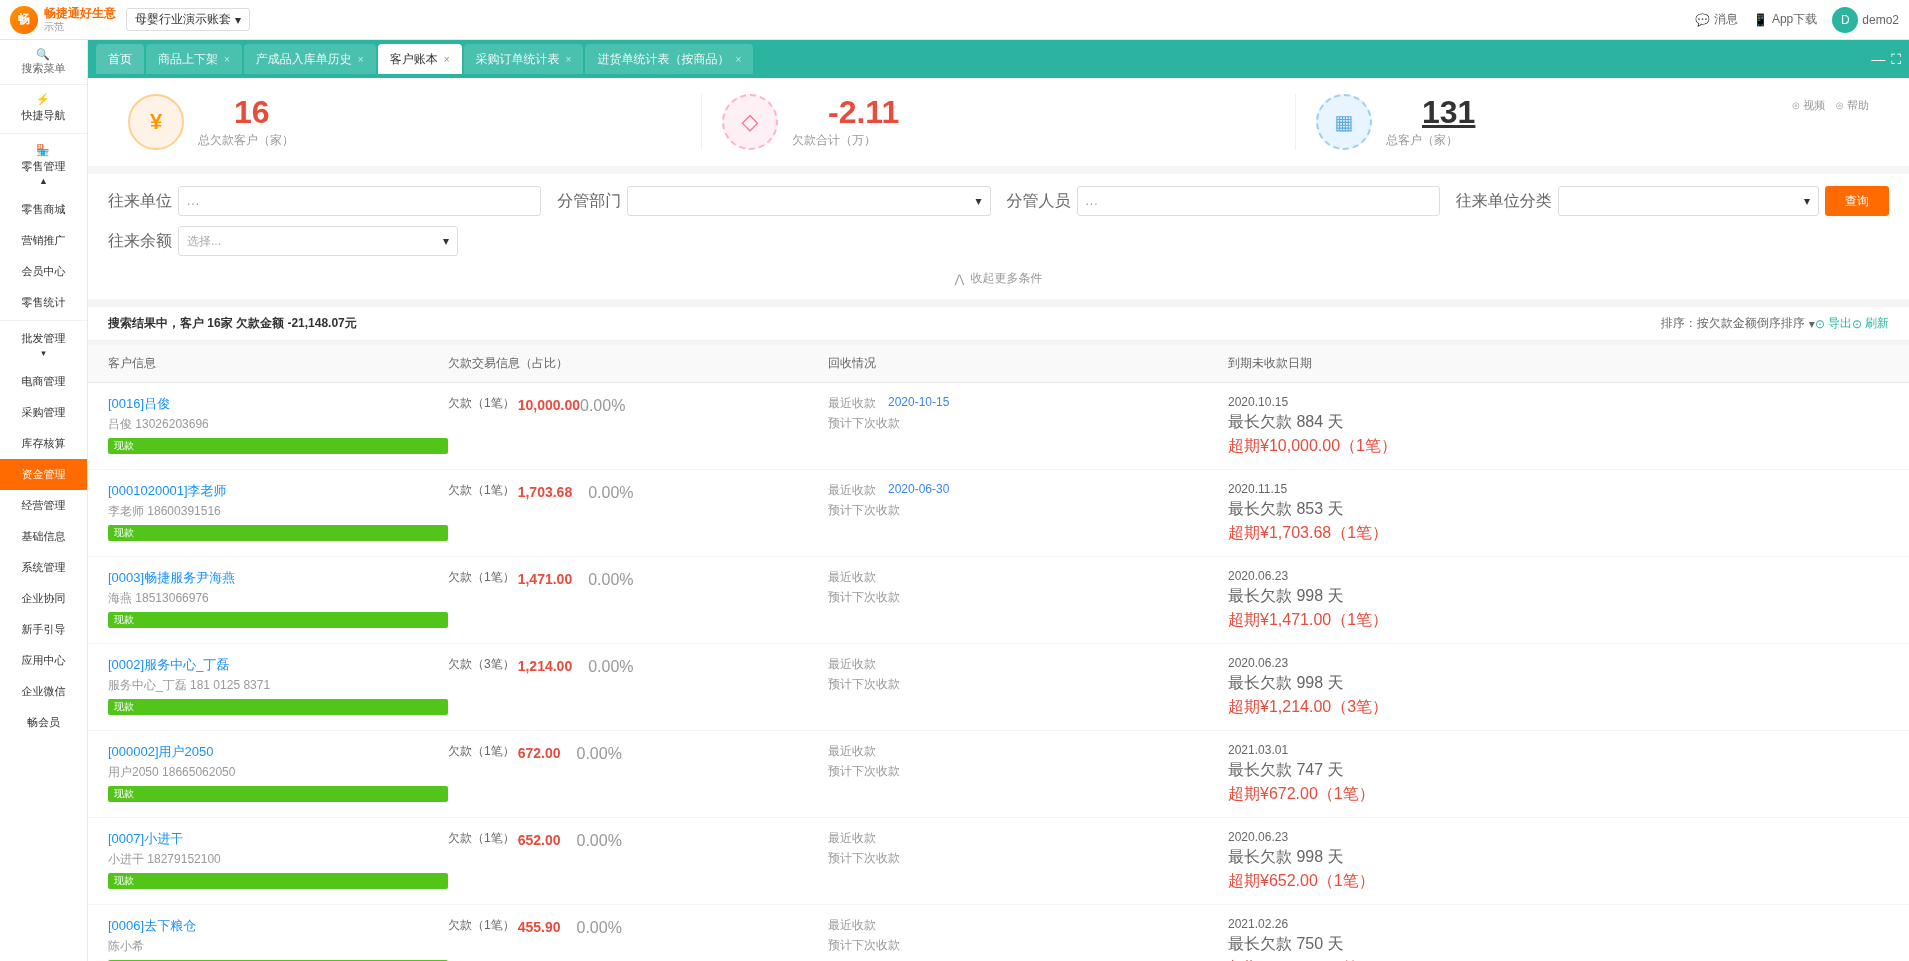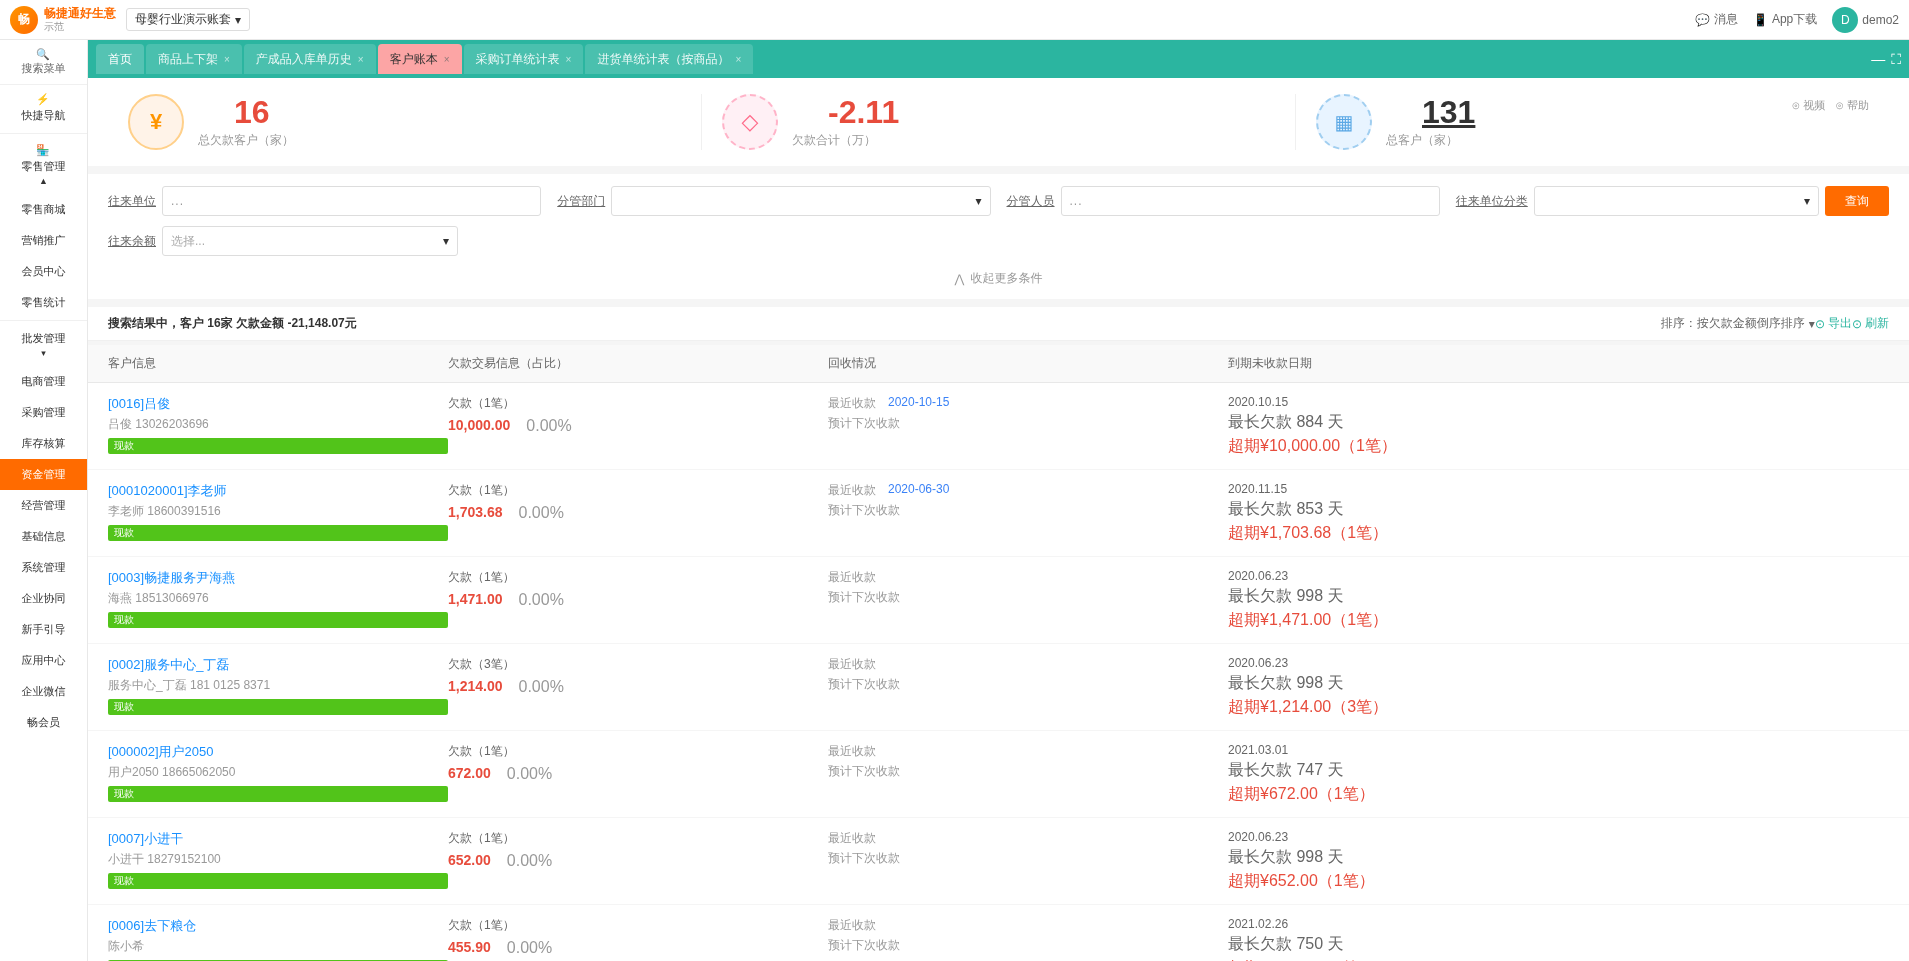--- a/index.html
+++ b/index.html
@@ -26,21 +26,21 @@
     .sidebar-divider { height: 1px; background: #f0f0f0; margin: 2px 0; }
     
     
     .content-area { flex: 1; display: flex; flex-direction: column; overflow: hidden; }
     
     
     .tab-bar { height: 38px; background: #2bb5a0; display: flex; align-items: center; padding: 0 8px; gap: 2px; position: relative; }
     .tab { height: 30px; padding: 0 12px; border-radius: 4px 4px 0 0; display: flex; align-items: center; gap: 6px; font-size: 12px; cursor: pointer; white-space: nowrap; }
     .tab.home { background: rgba(255,255,255,0.2); color: white; }
     .tab.inactive { background: rgba(255,255,255,0.15); color: rgba(255,255,255,0.9); }
-    .tab.active { background: #fca5a5; color: #333; }
+    .tab.active { background: #ffffff; color: #333; }
     .tab-close { font-size: 10px; cursor: pointer; opacity: 0.7; }
     .tab-bar-actions { margin-left: auto; display: flex; align-items: center; gap: 6px; color: white; font-size: 16px; cursor: pointer; }
     
     
     .page-content { flex: 1; overflow-y: auto; background: #f5f5f5; }
     
     
     .stats-row { background: #fff; padding: 16px 20px; display: flex; align-items: center; margin-bottom: 8px; }
     .stat-card { display: flex; align-items: center; gap: 14px; flex: 1; padding: 0 20px; }
     .stat-card:not(:last-child) { border-right: 1px solid #f0f0f0; }
@@ -52,21 +52,21 @@
     .stat-number { font-size: 32px; font-weight: bold; line-height: 1; margin-left: 36px; }
     .stat-number.red { color: #e74c3c; }
     .stat-number.black { color: #333; font-weight: 900; text-decoration: underline; }
     .stat-label { font-size: 12px; color: #999; margin-top: 4px; }
     .stat-help { margin-left: auto; display: flex; gap: 10px; font-size: 11px; color: #999; cursor: pointer; align-self: flex-start; padding-top: 4px; }
     
     
     .filter-area { background: #fff; padding: 12px 20px; margin-bottom: 8px; }
     .filter-row { display: flex; align-items: center; gap: 16px; margin-bottom: 10px; }
     .filter-item { display: flex; align-items: center; gap: 6px; flex: 1; }
-    .filter-label { font-size: 12px; color: #666; white-space: nowrap; text-decoration: underline; }
+    .filter-label { font-size: 16px; color: #666; white-space: nowrap; }
     .filter-input { flex: 1; height: 30px; border: 1px solid #ddd; border-radius: 3px; padding: 0 8px; font-size: 12px; display: flex; align-items: center; justify-content: space-between; cursor: pointer; }
     .filter-input .dots { color: #999; letter-spacing: 1px; }
     .filter-select { flex: 1; height: 30px; border: 1px solid #ddd; border-radius: 3px; padding: 0 8px; font-size: 12px; display: flex; align-items: center; justify-content: space-between; cursor: pointer; background: #fff; }
     .filter-select .placeholder { color: #aaa; }
     .search-btn { background: #ff6b00; color: white; border: none; padding: 0 20px; height: 30px; border-radius: 3px; font-size: 12px; cursor: pointer; white-space: nowrap; }
     .collapse-row { display: flex; justify-content: center; align-items: center; gap: 6px; font-size: 12px; color: #999; cursor: pointer; padding: 4px 0 0; }
     
     
     .result-bar { background: #fff; padding: 8px 20px; display: flex; align-items: center; justify-content: space-between; margin-bottom: 4px; border-bottom: 1px solid #f0f0f0; }
     .result-info { font-size: 12px; color: #666; }
@@ -80,21 +80,21 @@
     .table-header { display: grid; grid-template-columns: 340px 380px 400px 1fr; padding: 10px 20px; background: #f9f9f9; border-bottom: 1px solid #e8e8e8; }
     .th { font-size: 12px; color: #666; font-weight: normal; }
     
     .table-row-item { display: grid; grid-template-columns: 340px 380px 400px 1fr; padding: 12px 20px; border-bottom: 1px solid #f5f5f5; align-items: start; }
     
     .customer-info { display: flex; flex-direction: column; gap: 3px; }
     .customer-name { font-size: 13px; color: #1890ff; cursor: pointer; }
     .customer-phone { font-size: 12px; color: #999; }
     .customer-tag { display: inline-block; padding: 1px 6px; background: #52c41a; color: white; font-size: 10px; border-radius: 2px; margin-top: 2px; }
     
-    .debt-info { display: flex; flex-direction: column; gap: 3px; }
+    .debt-info { display: flex; flex-direction: row; gap: 3px; }
     .debt-count { font-size: 12px; color: #666; }
     .debt-amount { font-size: 14px; color: #e74c3c; font-weight: bold; }
     .debt-ratio { font-size: 16px; color: #999; margin-top: 2px; }
     
     .collection-info { display: flex; flex-direction: column; gap: 3px; }
     .collection-row { font-size: 12px; color: #666; display: flex; gap: 12px; }
     .collection-label { color: #999; }
     .collection-date { color: #3b82f6; }
     
     .due-info { display: flex; flex-direction: column; gap: 3px; }
@@ -354,21 +354,21 @@
         </div>
 
         <div class="table-row-item">
           <div class="customer-info">
             <span class="customer-name">[0016]吕俊</span>
             <span class="customer-phone">吕俊  13026203696</span>
             <span class="customer-tag">现款</span>
           </div>
           <div class="debt-info">
             <span class="debt-count">欠款（1笔）</span>
-            <div style="display:flex;align-items:center;gap:16px;">
+            <div style="display:flex;align-items:center;">
               <span class="debt-amount">10,000.00</span>
               <span class="debt-ratio">0.00%</span>
             </div>
           </div>
           <div class="collection-info">
             <div class="collection-row">
               <span class="collection-label">最近收款</span>
               <span class="collection-date">2020-10-15</span>
             </div>
             <div class="collection-row">

